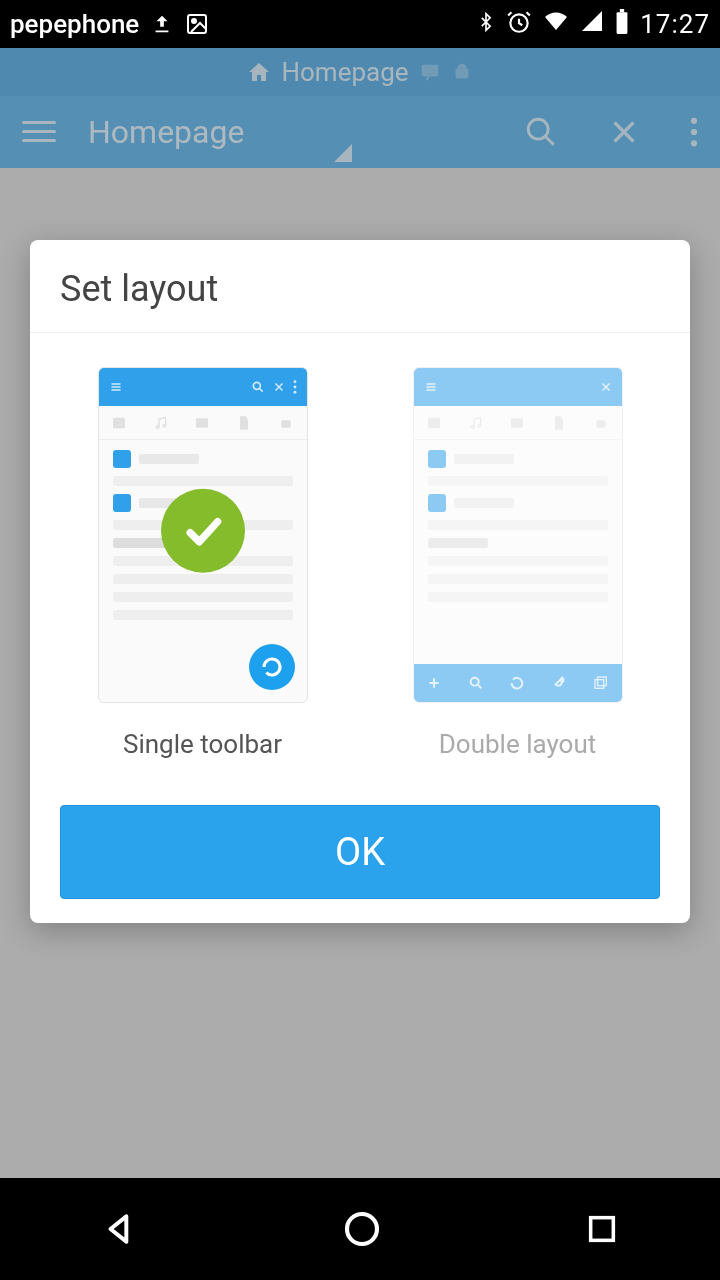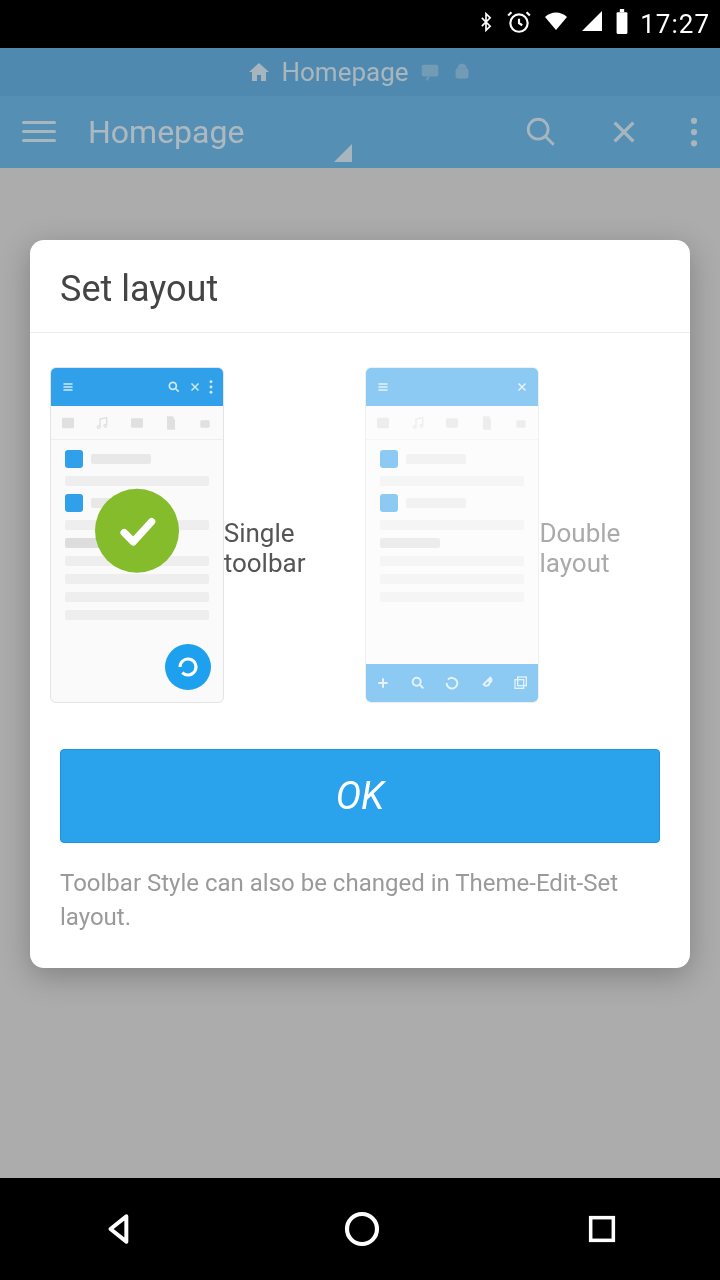--- a/index.html
+++ b/index.html
@@ -22,52 +22,67 @@
   .toolbar .right { margin-left: auto; display: flex; gap: 50px; align-items: center; }
   .hamb-lines { display: inline-block; width: 34px; height: 22px; position: relative; }
   .hamb-lines span { position: absolute; left: 0; right: 0; height: 3px; background: #cfe9f8; border-radius: 2px; }
   .hamb-lines span:nth-child(1){top:0} .hamb-lines span:nth-child(2){top:9px} .hamb-lines span:nth-child(3){top:18px}
   .dimmer { position: absolute; top: 48px; left:0; right:0; bottom: 0; background: rgba(120,120,120,0.45); }
 
   
   .nav-bar { position: absolute; bottom: 0; left: 0; right: 0; height: 102px; background: #000; display: flex; align-items: center; justify-content: space-around; }
 
   
-  .dialog { position: absolute; top: 240px; left: 30px; right: 30px; background: #fff; border-radius: 14px; box-shadow: 0 8px 30px rgba(0,0,0,.25); overflow: hidden; }
+  .dialog { position: absolute; top: 240px; left: 30px; right: 30px; background: #fff; border-radius: 8px; box-shadow: 0 8px 30px rgba(0,0,0,.25); overflow: hidden; }
   .dialog-title { font-size: 36px; color: #444; padding: 28px 30px 22px; }
   .dialog-divider { height: 1px; background: #eee; }
   .options { display: flex; padding: 34px 20px 10px; gap: 10px; }
-  .option { flex: 1; display: flex; align-items: center; cursor: pointer; }
+  .option { flex: 1; display: flex; flex-direction: column; align-items: center; cursor: pointer; }
   .preview { width: 210px; height: 336px; border: 1px solid #e4e4e4; border-radius: 6px; background: #fafafa; position: relative; overflow: hidden; }
   .preview .ptop { height: 38px; background: #30a0ea; display:flex; align-items:center; padding:0 10px; gap:8px; }
   .preview .pbot { position:absolute; bottom:0; left:0; right:0; height: 38px; background: #30a0ea; display:flex; align-items:center; justify-content:space-around; }
   .preview .ptabs { height: 34px; display:flex; align-items:center; justify-content:space-around; border-bottom:1px solid #eee; }
   .preview .plines { padding: 10px 14px; }
   .preview .pline { display:flex; align-items:center; gap:8px; margin-bottom:6px; }
   .preview .pbox { width:18px; height:18px; background:#30a0ea; border-radius:3px; }
   .preview .pbar { height:10px; background:#e8e8e8; border-radius:2px; flex:1; }
   .preview .pbar.s { width:60px; flex:none; }
   .preview .full { height:10px; background:#eee; margin:8px 0; border-radius:2px; }
   .pv2 { opacity: .55; }
   .check-badge { position:absolute; top:50%; left:50%; transform:translate(-50%,-55%); width:84px; height:84px; background:#84bc2c; border-radius:50%; display:flex; align-items:center; justify-content:center; }
   .fab { position:absolute; bottom:12px; right:12px; width:46px; height:46px; background:#1da0ee; border-radius:50%; display:flex; align-items:center; justify-content:center; }
   .option-label { font-size: 26px; margin-top: 26px; color:#555; }
   .option.unselected .option-label { color:#aaa; }
-  .ok-button { margin: 36px 30px 24px; background:#2aa3ec; color:#fff; font-size:38px; text-align:center; padding:24px 0; border-radius:4px; cursor:pointer; border:1px solid #1f93db;font-style:italic; }
+  .ok-button { margin: 36px 30px 24px; background:#2aa3ec; color:#fff; font-size:38px; text-align:center; padding:24px 0; border-radius:4px; cursor:pointer; border:1px solid #1f93db; }
   .hint { padding: 0 30px 34px; font-size: 24px; color:#9a9a9a; line-height:1.4; }
 
   
   .pico { color:#e0e0e0; }
   .ptop .pico, .pbot .pico { color:#cfe9f8; }
   .ptop .spacer { flex:1; }
 </style>
 </head>
 <body>
 
 <div class="status-bar">
+  <div class="status-left">
+    <span class="carrier">pepephone</span>
+    <span class="ico">
+      <svg width="22" height="22" viewBox="0 0 24 24" fill="#fff">
+          <path d="M12 3l6 6h-4v6h-4V9H6l6-6zm-7 16h14v2H5v-2z"></path>
+        </svg>
+    </span>
+    <span class="ico">
+      <svg width="24" height="24" viewBox="0 0 24 24" fill="none" stroke="#fff" stroke-width="2">
+          <rect x="3" y="3" width="18" height="18" rx="2"></rect>
+          <circle cx="9" cy="9" r="2" fill="#fff"></circle>
+          <path d="M21 17l-6-6-9 9" stroke="#fff"></path>
+        </svg>
+    </span>
+  </div>
   <div class="status-right">
     <span class="ico">
       <svg width="20" height="26" viewBox="0 0 24 24" fill="none" stroke="#fff" stroke-width="2">
           <path d="M7 7l10 10-5 5V2l5 5L7 17"></path>
         </svg>
     </span>
     <span class="ico">
       <svg width="26" height="26" viewBox="0 0 24 24" fill="none" stroke="#fff" stroke-width="2">
           <circle cx="12" cy="13" r="8"></circle>
           <path d="M12 9v4l3 2M5 3L2 6M22 6l-3-3"></path>
@@ -294,21 +309,20 @@
           <svg class="pico" width="16" height="16" viewBox="0 0 24 24" fill="none" stroke="currentColor" stroke-width="2">
               <rect x="7" y="3" width="13" height="13"></rect>
               <rect x="3" y="7" width="13" height="13"></rect>
             </svg>
         </div>
       </div>
       <div class="option-label">Double layout</div>
     </div>
   </div>
   <div class="ok-button">OK</div>
-  <div class="hint">Toolbar Style can also be changed in Theme-Edit-Set layout.</div>
 </div>
 
 <div class="nav-bar">
   <span class="ico">
     <svg width="38" height="38" viewBox="0 0 24 24" fill="none" stroke="#fff" stroke-width="2.5" stroke-linejoin="round">
         <path d="M16 4L6 12l10 8V4z"></path>
       </svg>
   </span>
   <span class="ico">
     <svg width="40" height="40" viewBox="0 0 24 24" fill="none" stroke="#fff" stroke-width="2.5">

